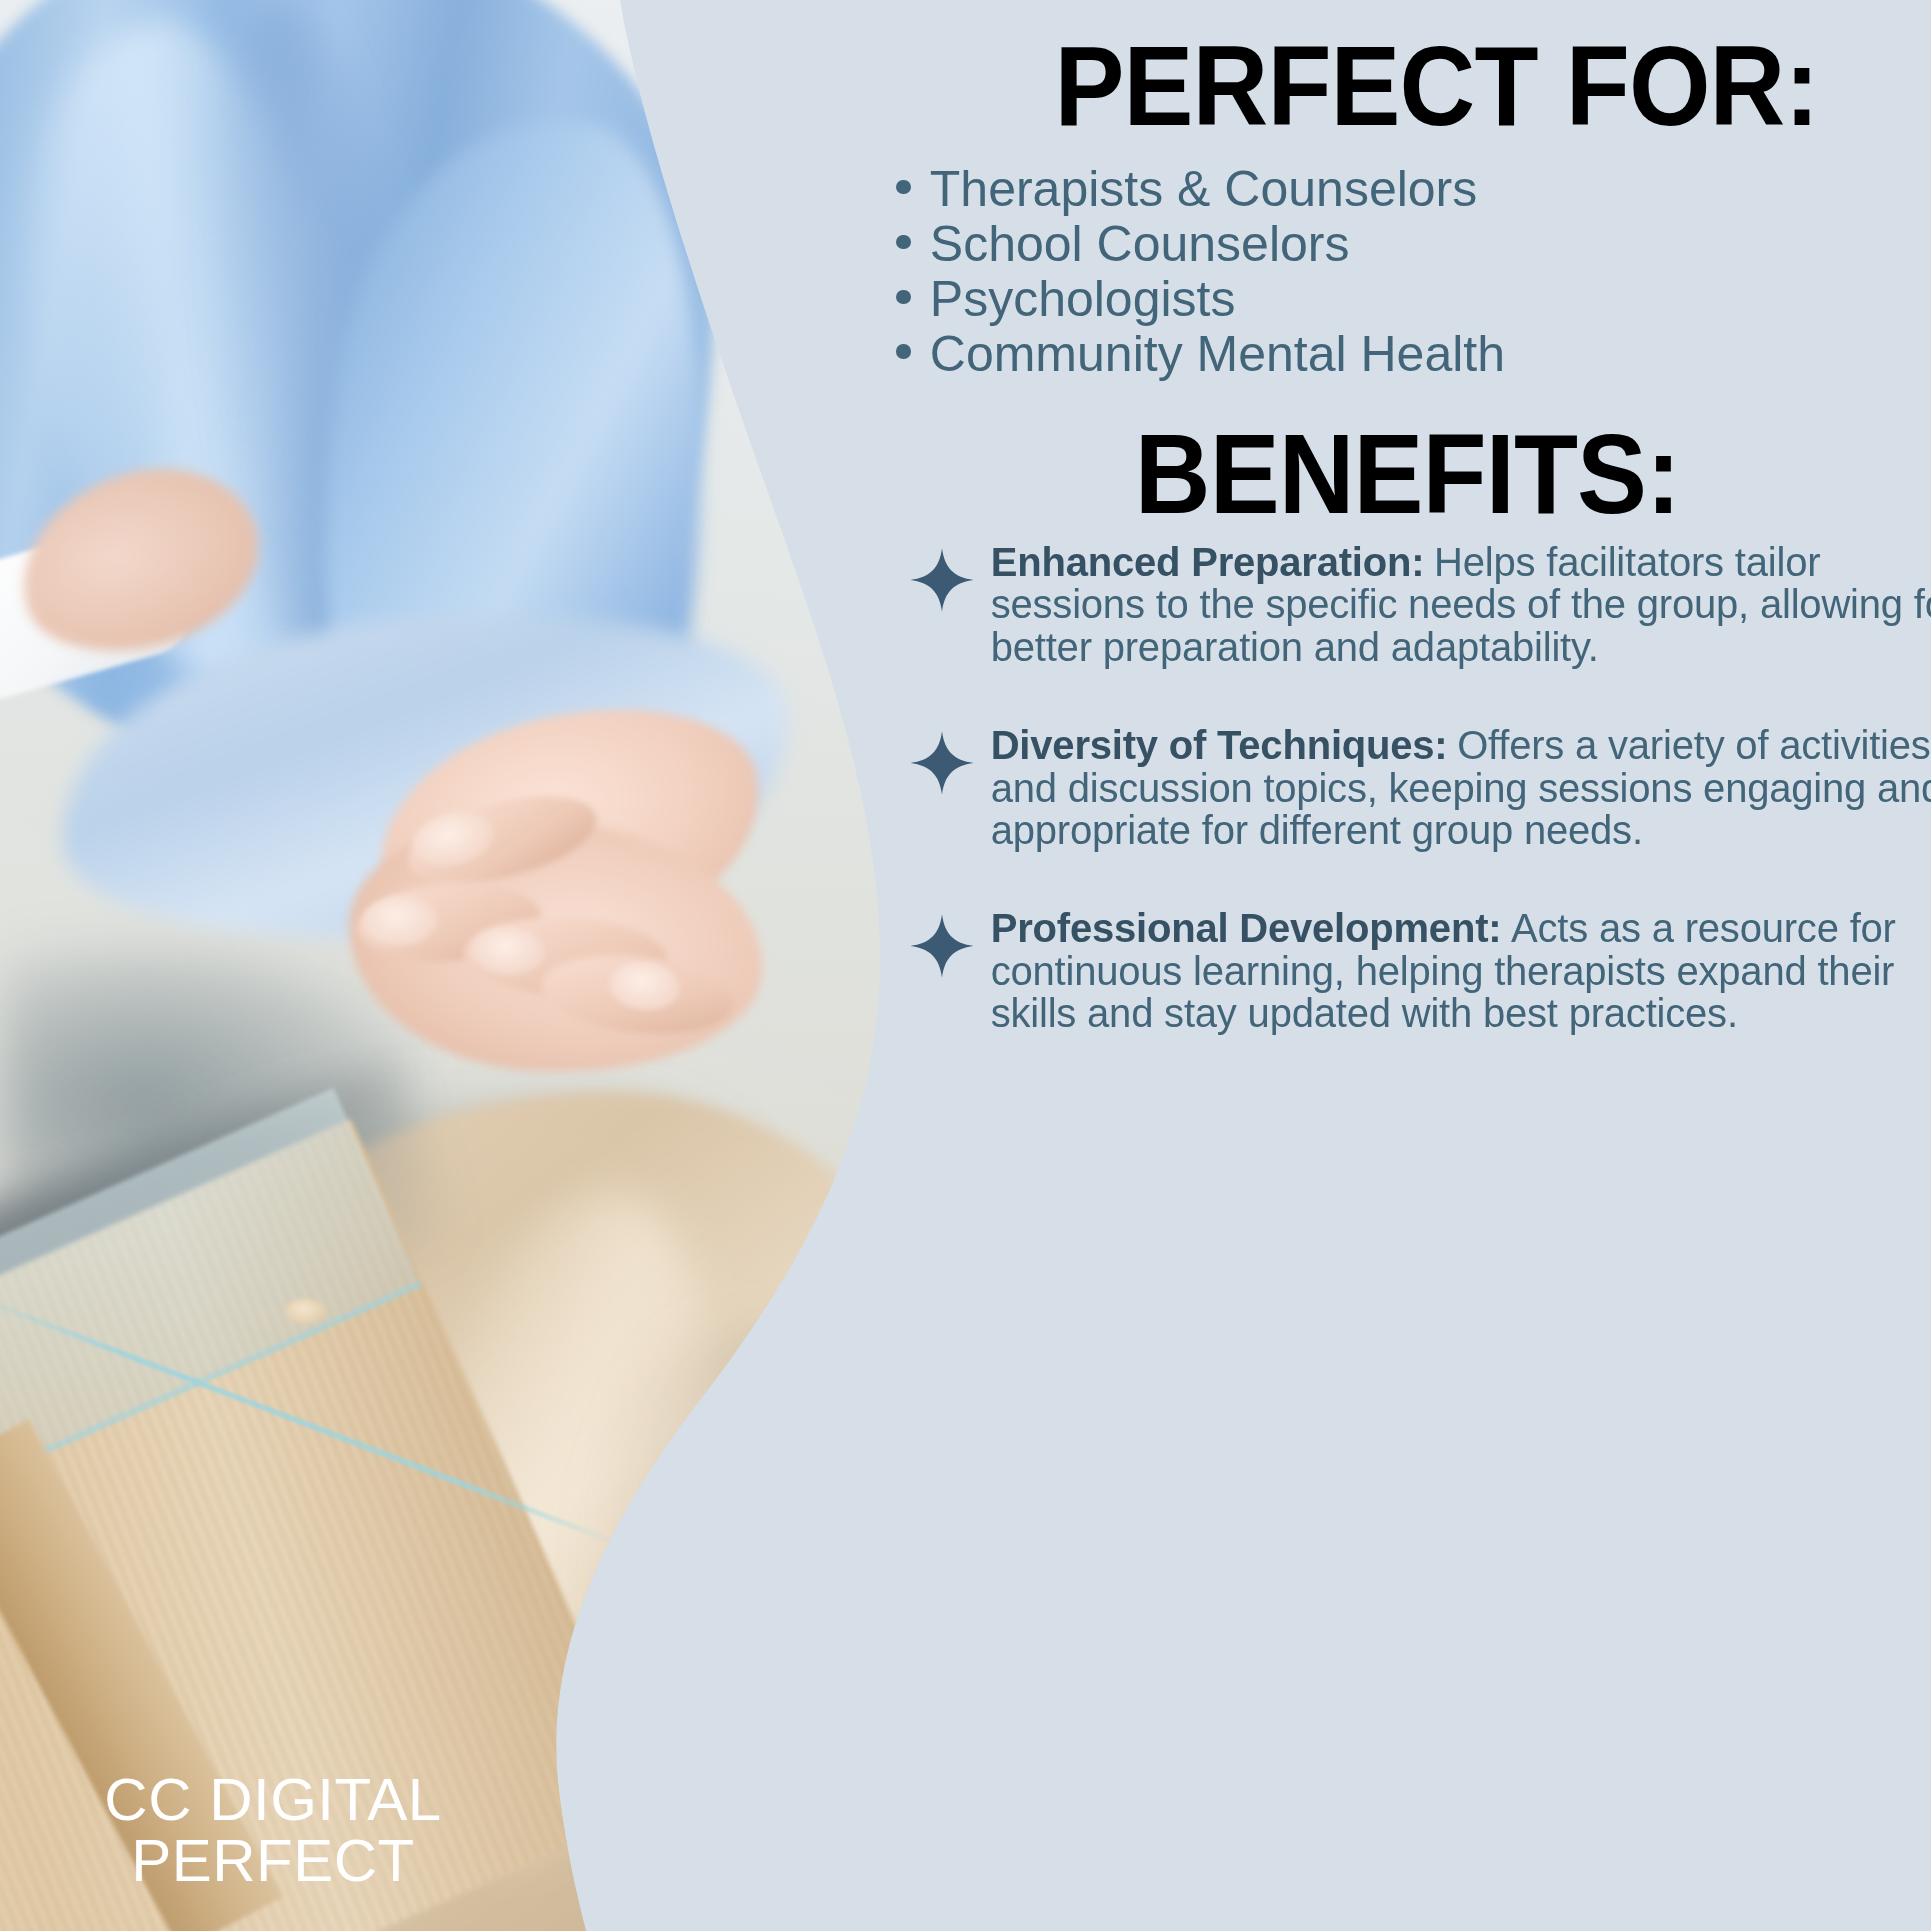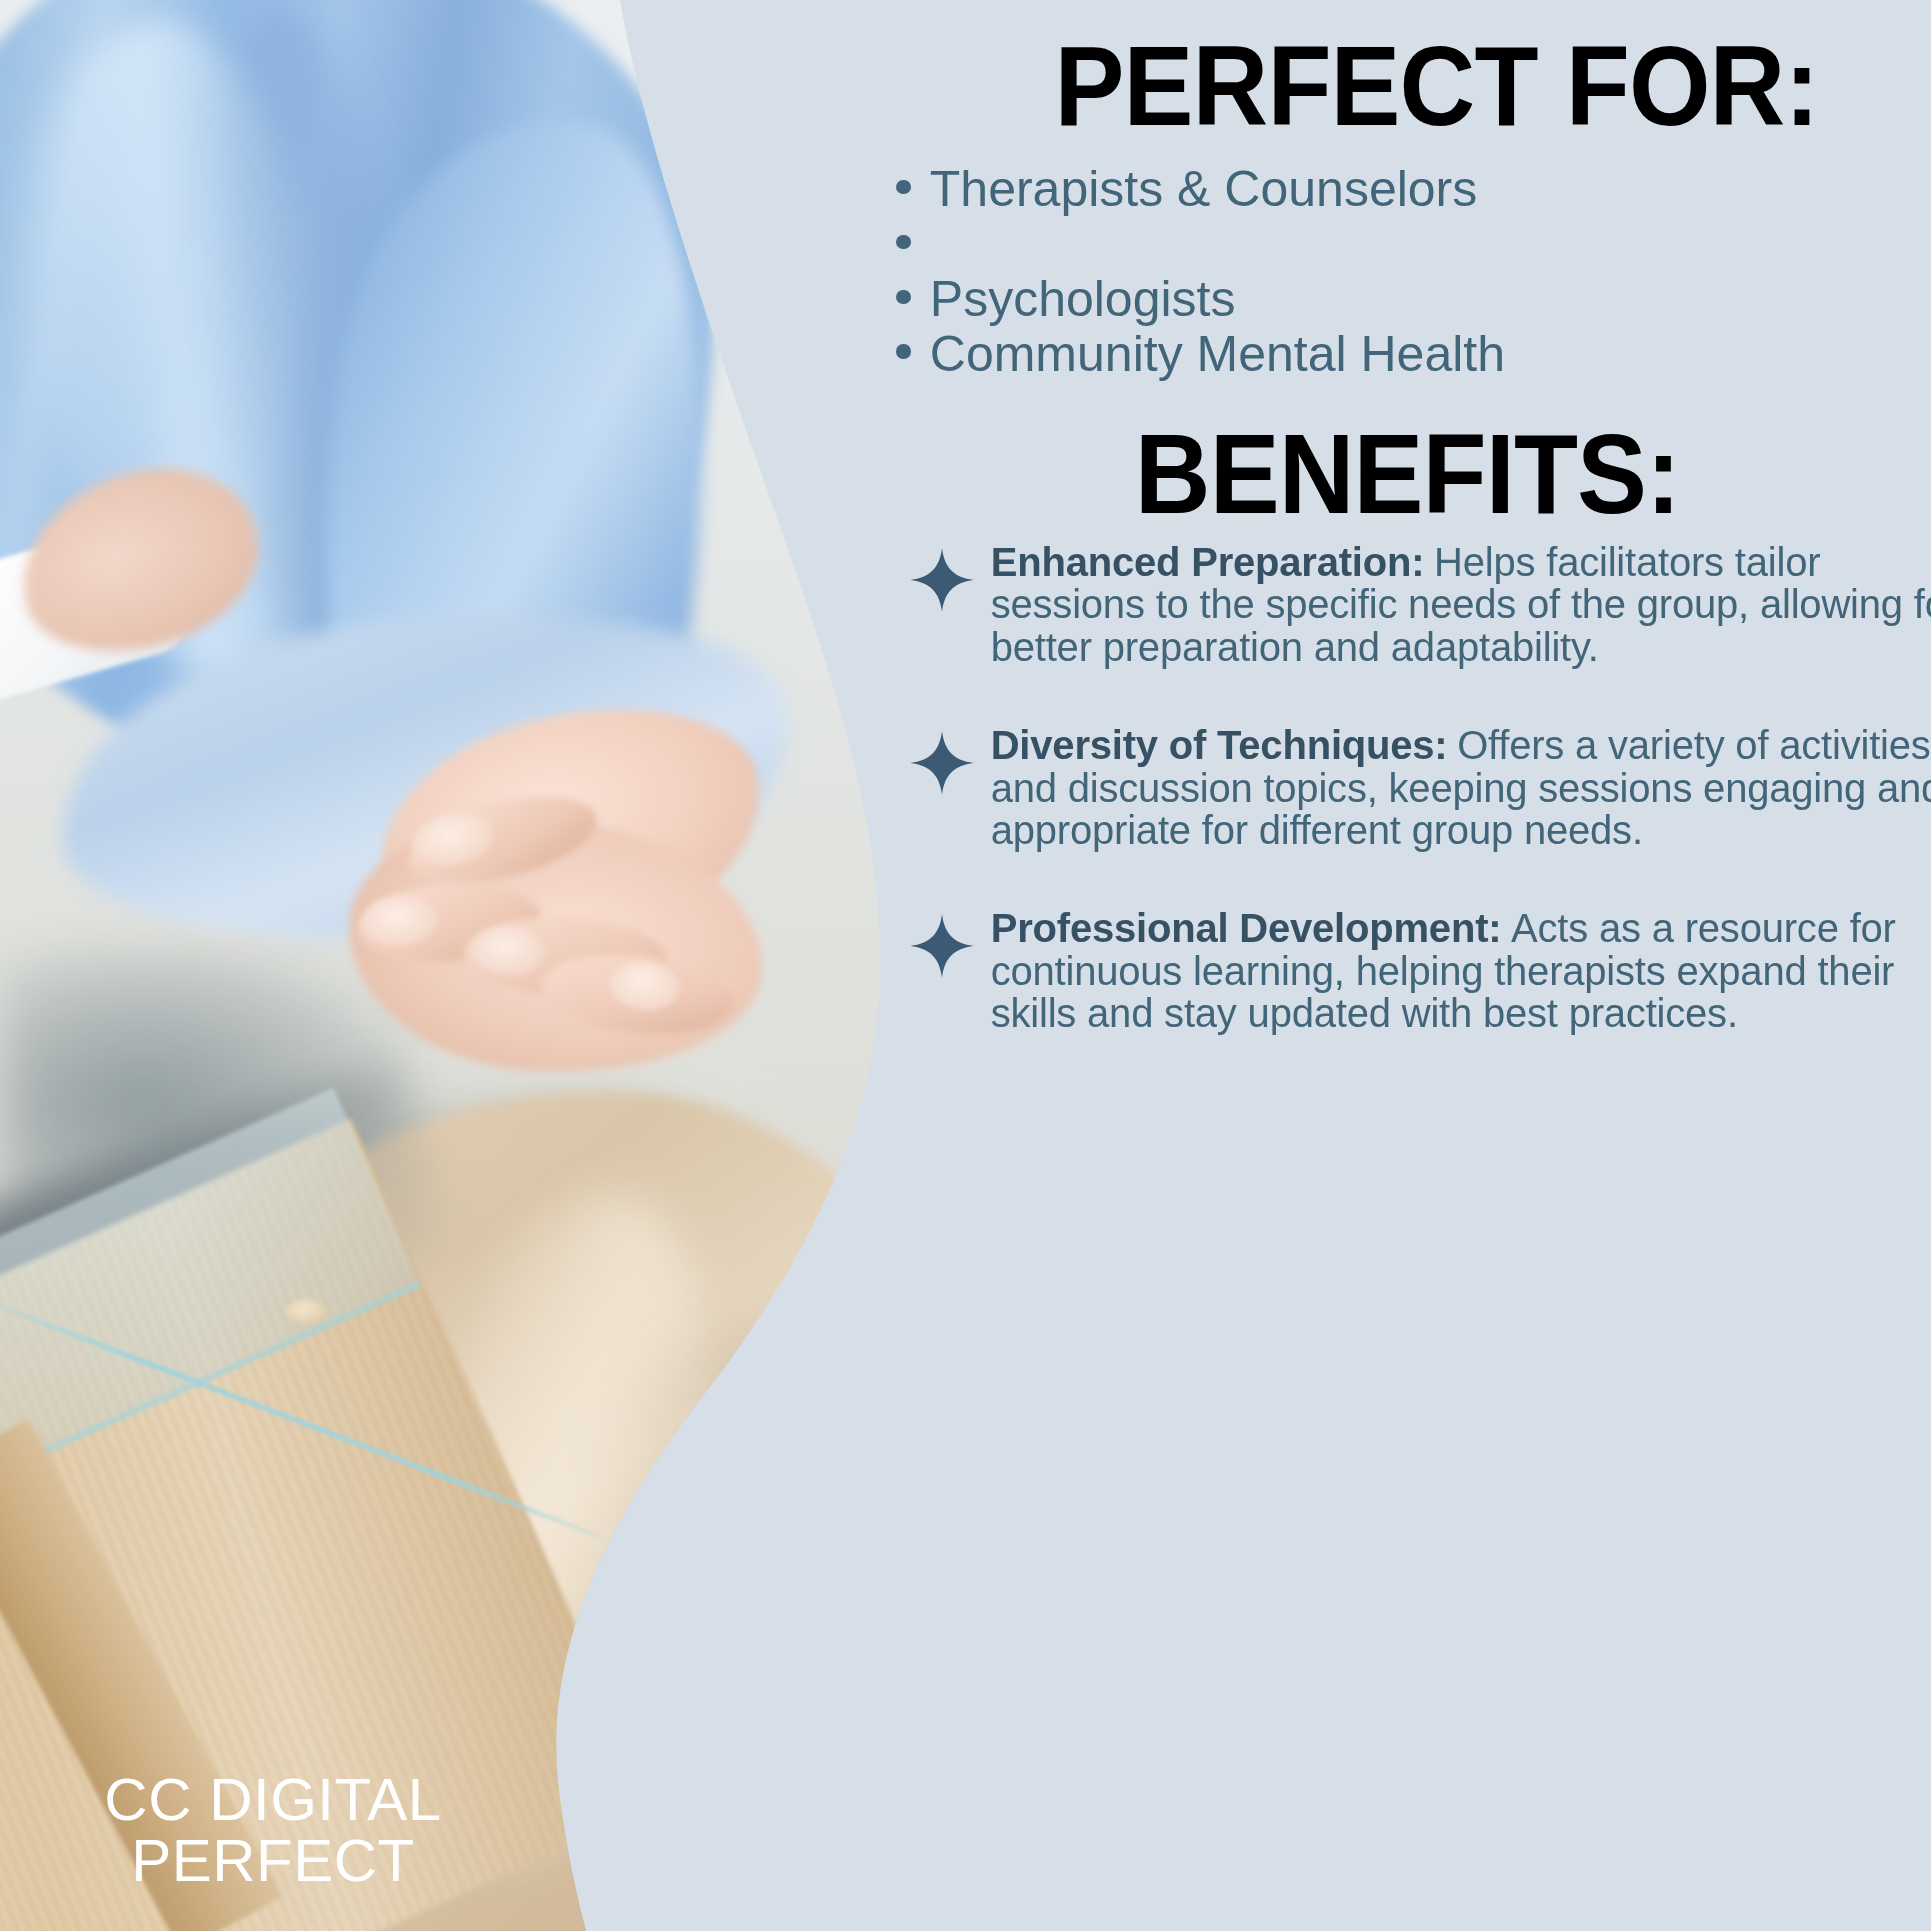--- a/index.html
+++ b/index.html
@@ -375,21 +375,21 @@
 
   <div id="content">
 
     <h1 id="perfect-for-heading" class="big-heading">PERFECT FOR:</h1>
 
     <ul id="audience-list">
       <li>
         <span class="dot"></span><span>Therapists &amp; Counselors</span>
       </li>
       <li>
-        <span class="dot"></span>
+        <span class="dot"></span><span>School Counselors</span>
       </li>
       <li>
         <span class="dot"></span><span>Psychologists</span>
       </li>
       <li>
         <span class="dot"></span><span>Community Mental Health</span>
       </li>
     </ul>
 
     <h1 id="benefits-heading" class="big-heading">BENEFITS:</h1>

